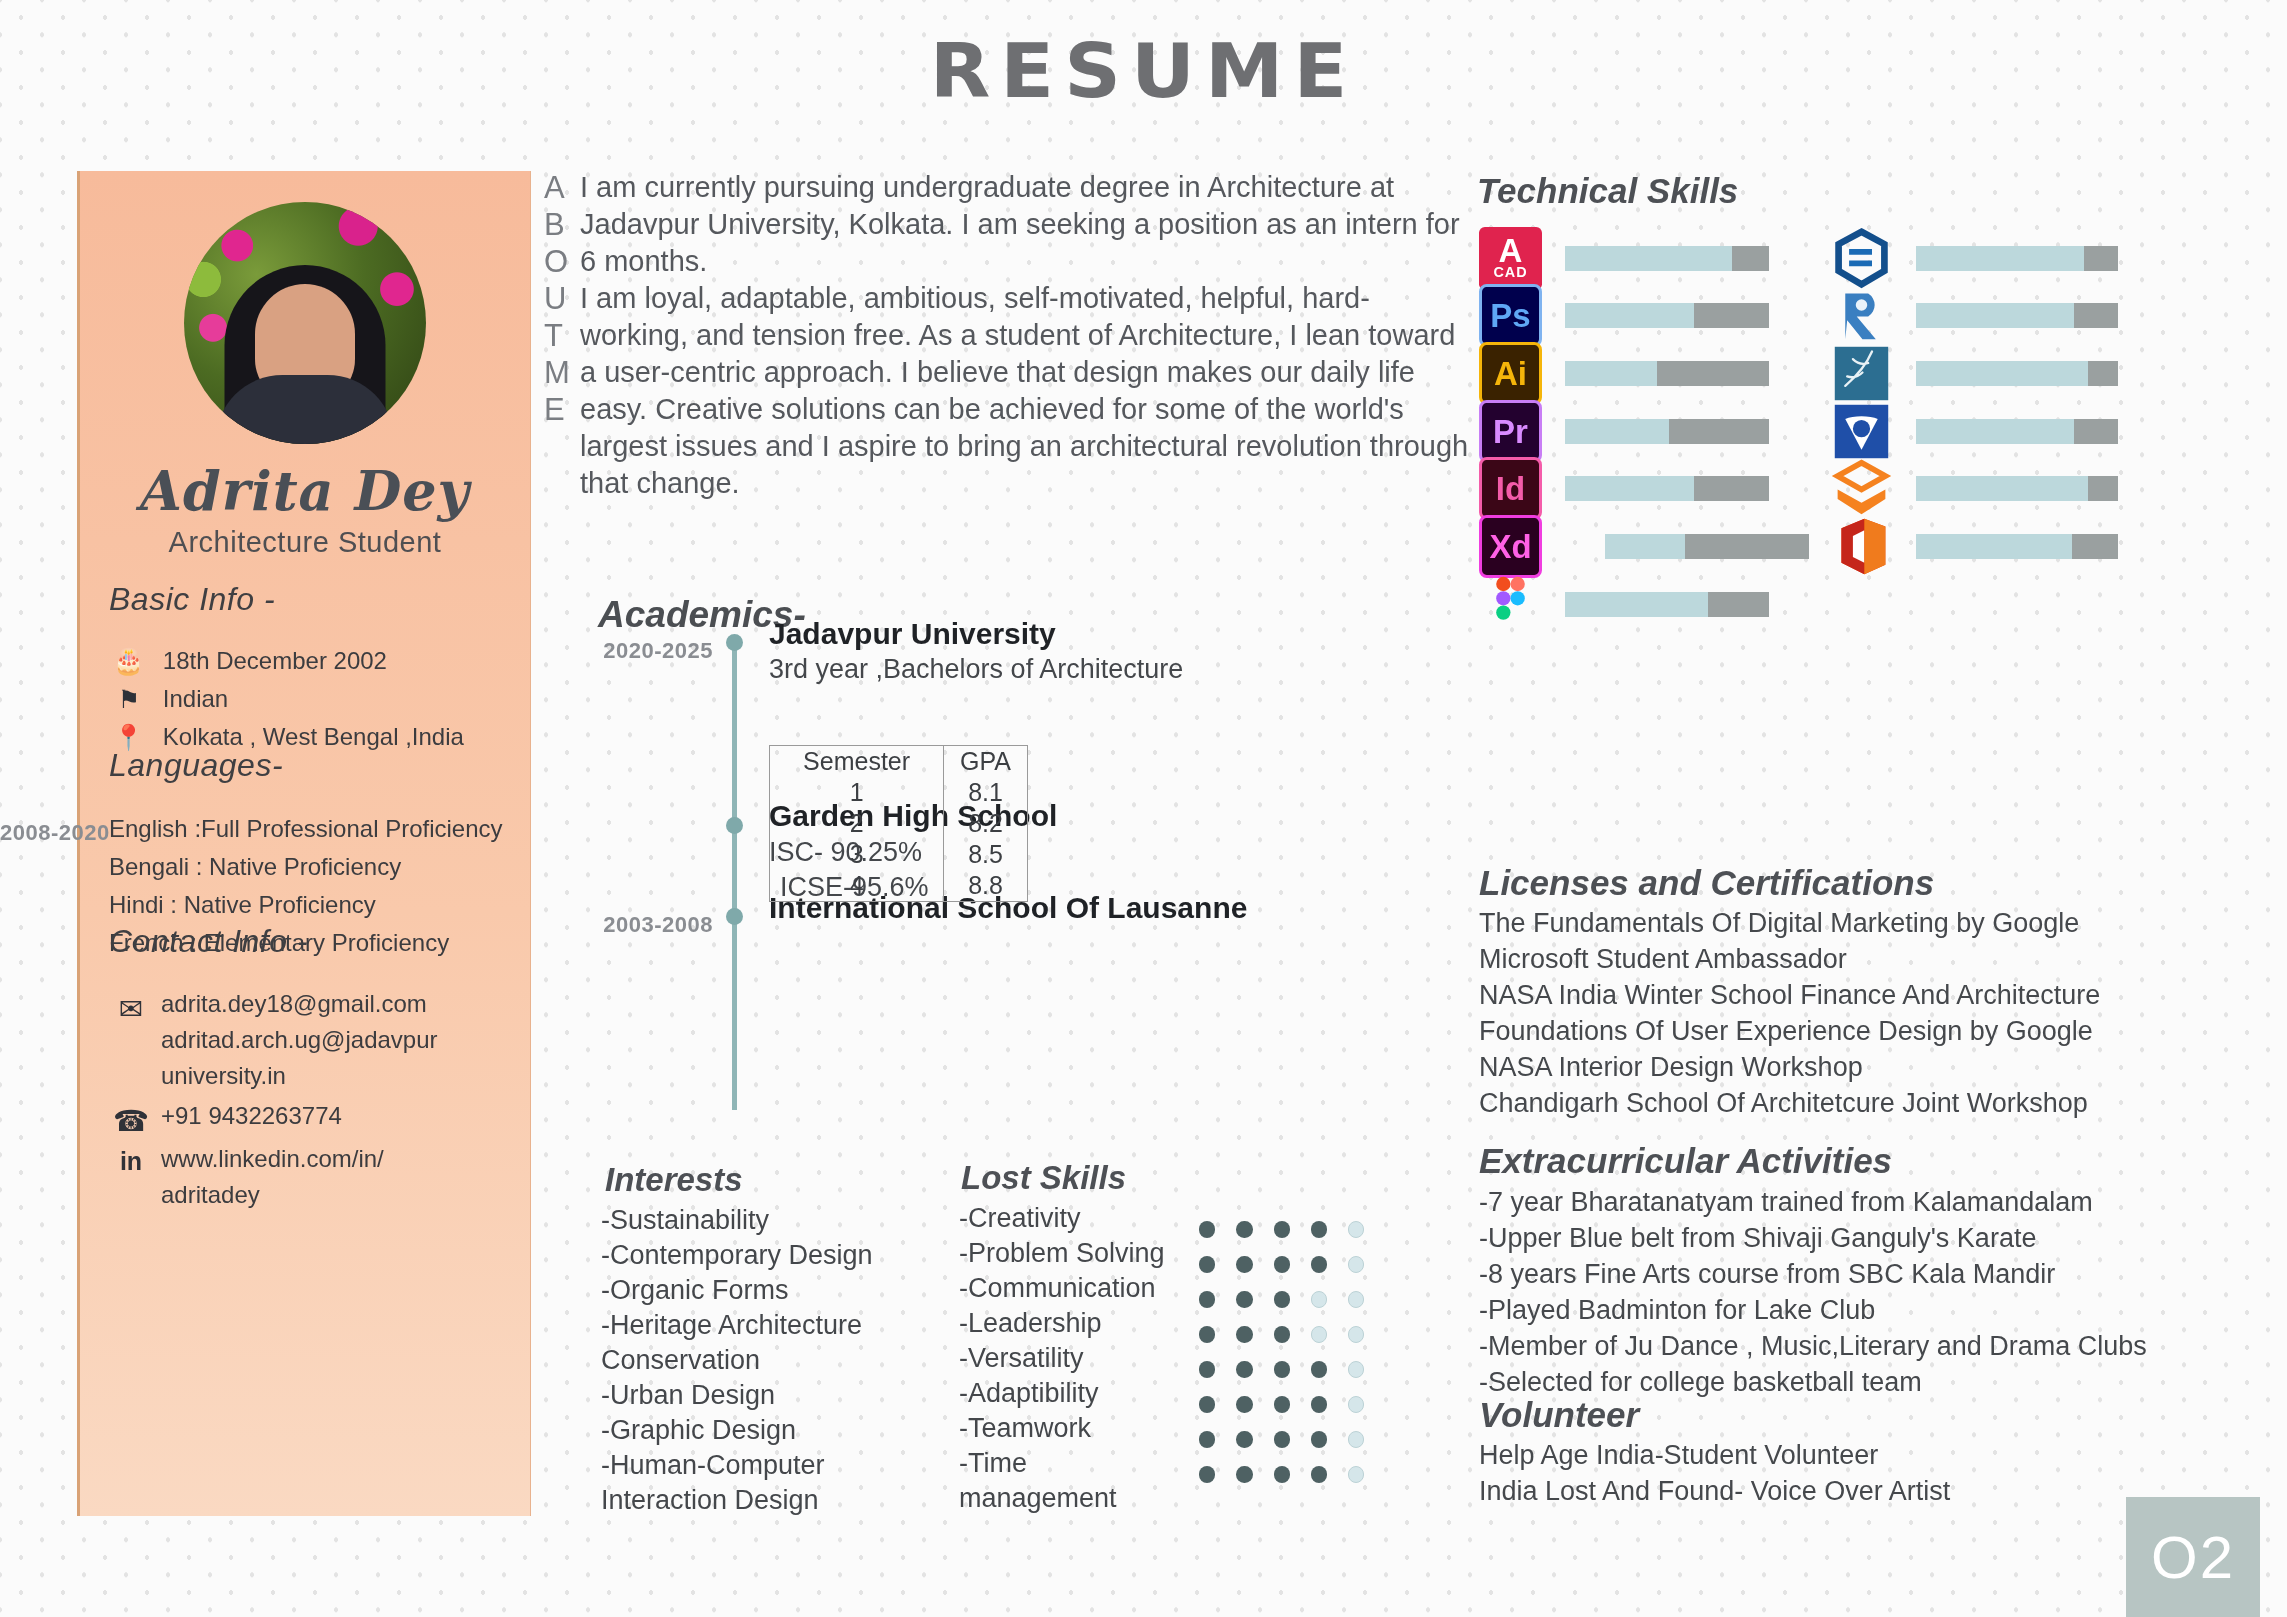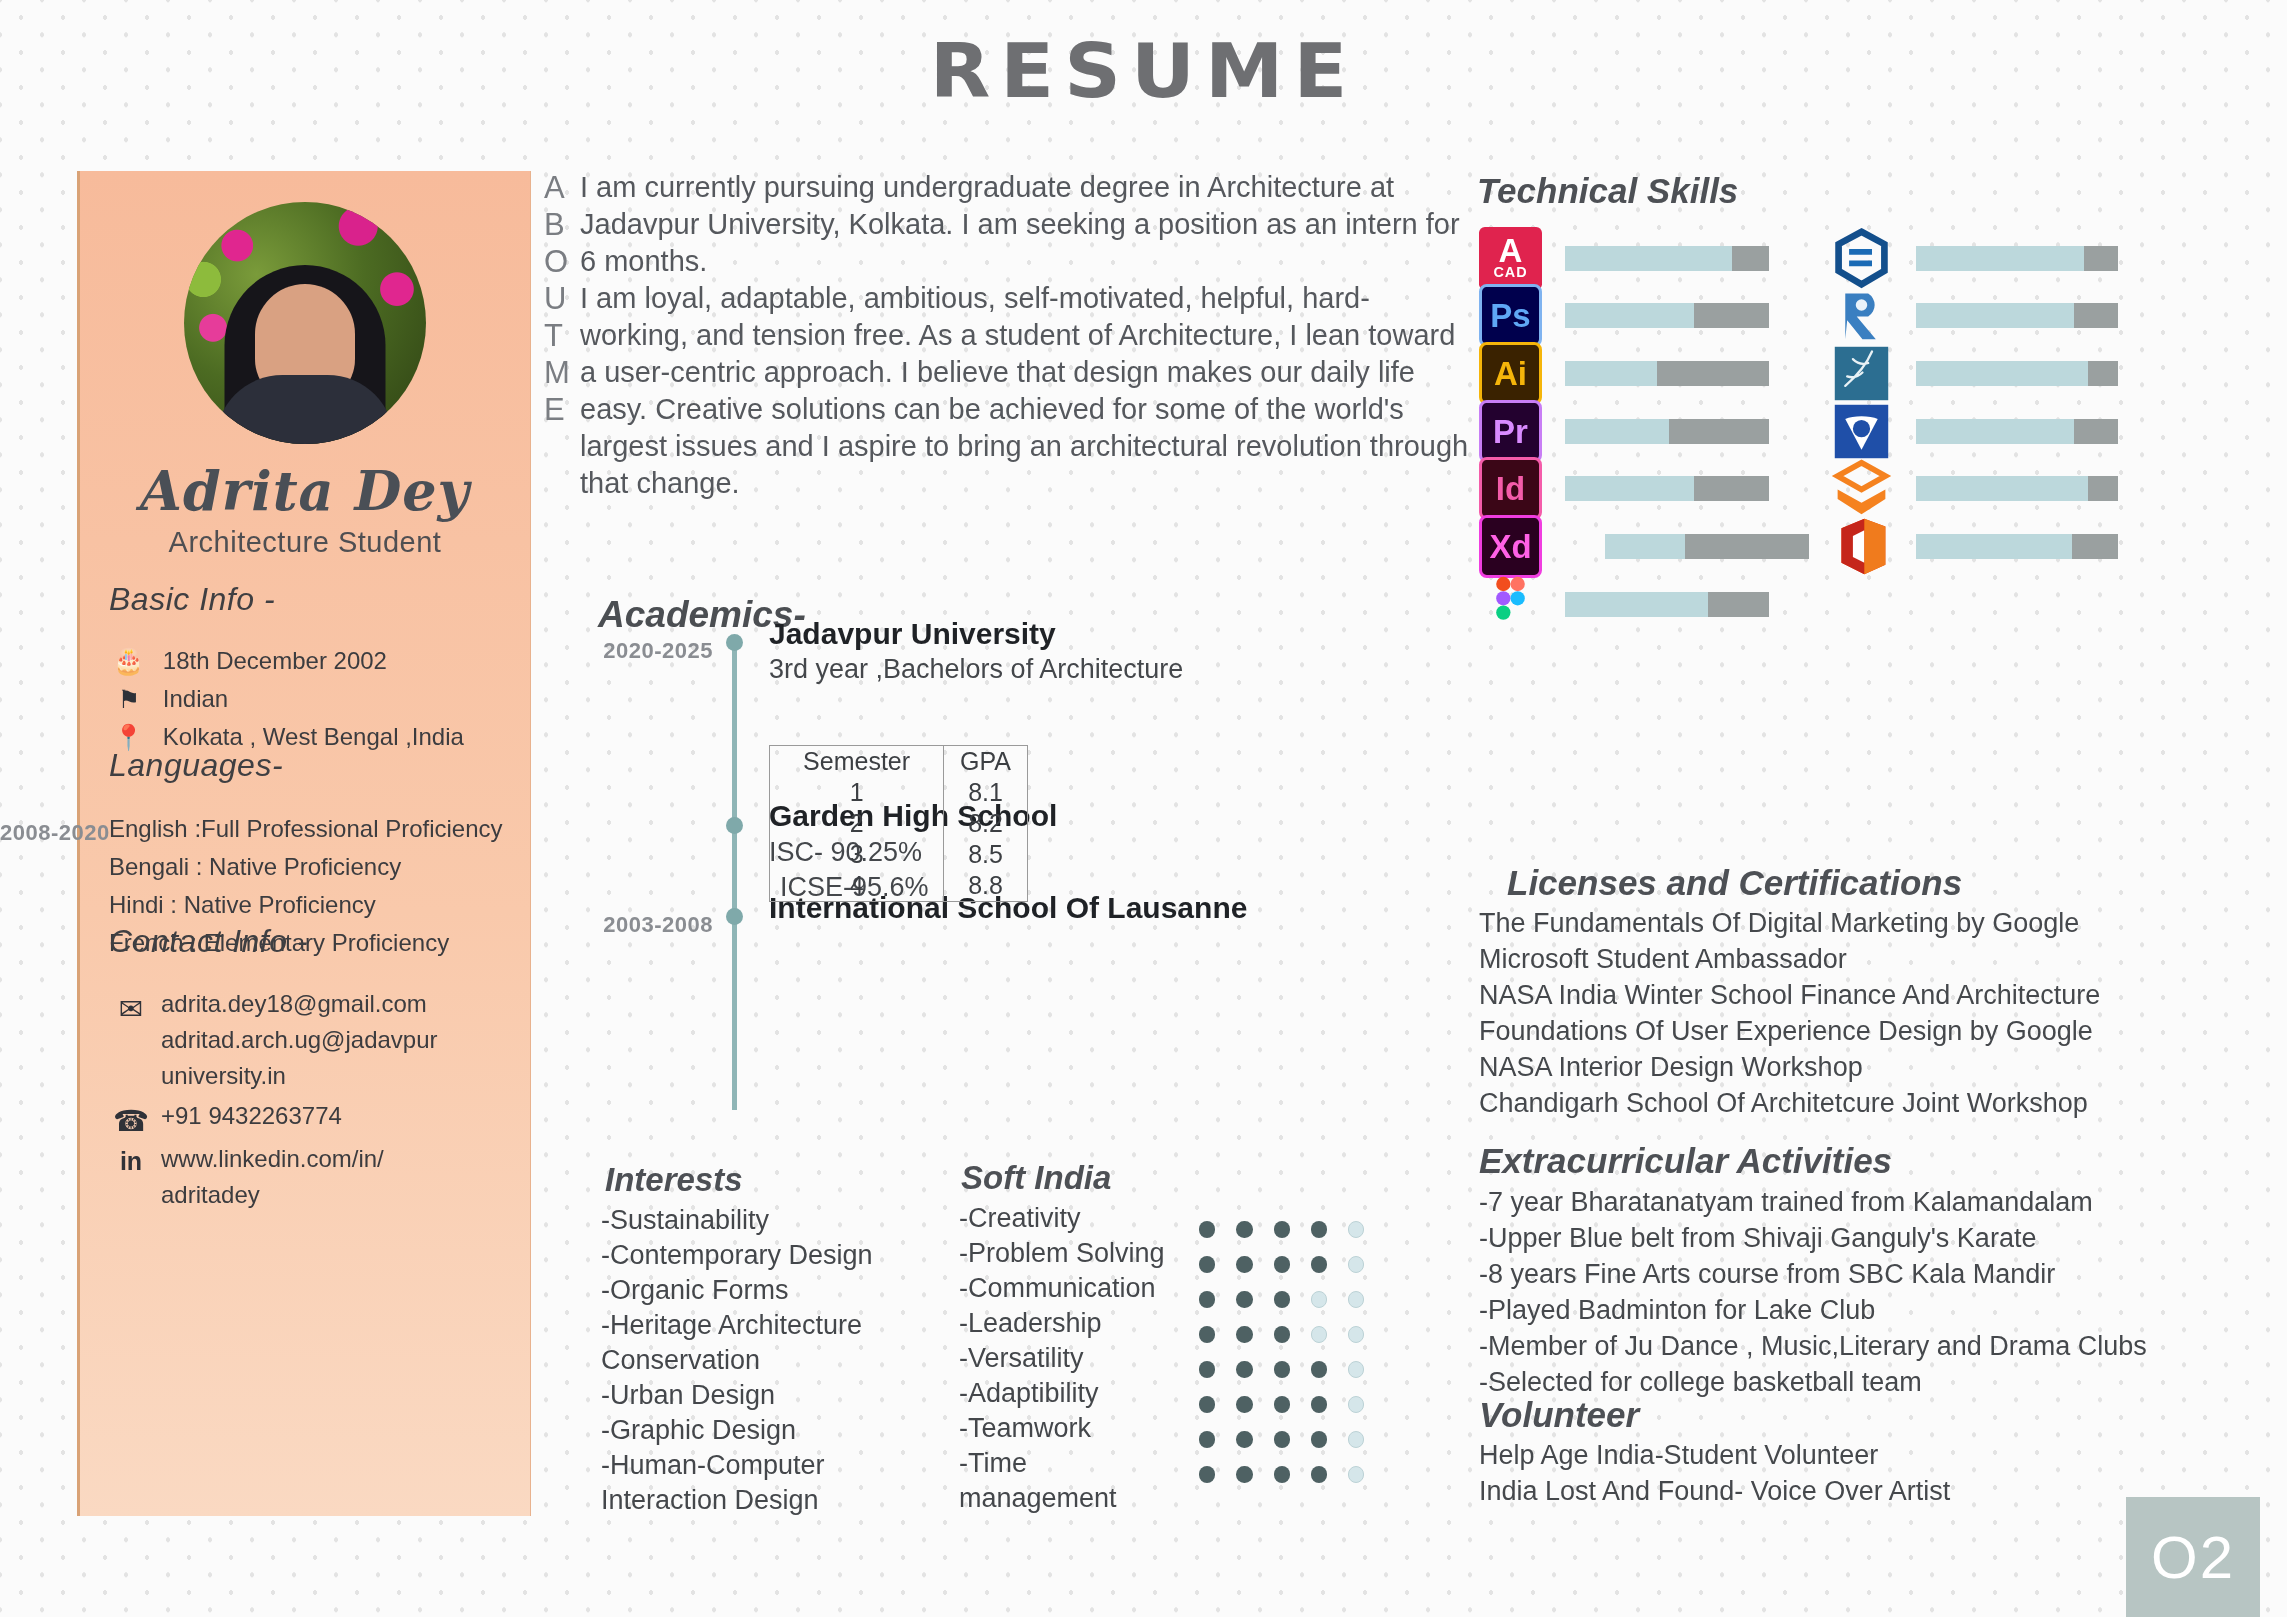--- a/index.html
+++ b/index.html
@@ -169,21 +169,21 @@
   .sq-pr { background:#23012f; border:3.8px solid #c87ef5; color:#d98bff; }
   .sq-id { background:#3b0617; border:3.8px solid #f45caa; color:#f45caa; }
   .sq-xd { background:#2a0020; border:3.8px solid #f03de0; color:#ff61e6; }
   .cad { width:63px;height:63px;background:#e0234e;border-radius:5.8px;position:relative;
          display:flex;flex-direction:column;align-items:center;justify-content:center;color:#fff; }
   .cad .a { font-size:33px;font-weight:700;line-height:27px; }
   .cad .c { font-size:14.4px;font-weight:700;letter-spacing:1px; }
   
   .r-head { position:absolute; left: 1479px; font-size: 35px; font-style:italic; font-weight:700; color:#4d5055; }
   .r-list { position:absolute; left: 1479px; font-size: 27px; color:#45484c; line-height: 36px; }
-  #h-lic { top: 863px; margin-left: 28px; } #lic-list { top: 905px; }
+  #h-lic { top: 863px; } #lic-list { top: 905px; }
   #h-extra { top: 1141px; } #extra-list { top: 1184px; }
   #h-vol { top: 1395px; } #vol-list { top: 1437px; }
   
   #page-badge {
     position:absolute; right: 27px; bottom: 0;
     width: 134px; height: 121px; background:#b7c5c3;
     display:flex; align-items:center; justify-content:center;
     color:#ffffff; font-size: 60px; letter-spacing:1.9px;
   }
 </style>
@@ -314,21 +314,21 @@
       <div>-Sustainability</div>
       <div>-Contemporary Design</div>
       <div>-Organic Forms</div>
       <div>-Heritage Architecture</div>
       <div>Conservation</div>
       <div>-Urban Design</div>
       <div>-Graphic Design</div>
       <div>-Human-Computer</div>
       <div>Interaction Design</div>
     </div>
-  <div id="h-soft">Soft India</div>
+  <div id="h-soft">Lost Skills</div>
   <div id="soft-list">
       <div>-Creativity</div>
       <div>-Problem Solving</div>
       <div>-Communication</div>
       <div>-Leadership</div>
       <div>-Versatility</div>
       <div>-Adaptibility</div>
       <div>-Teamwork</div>
       <div>-Time</div>
       <div>management</div>

